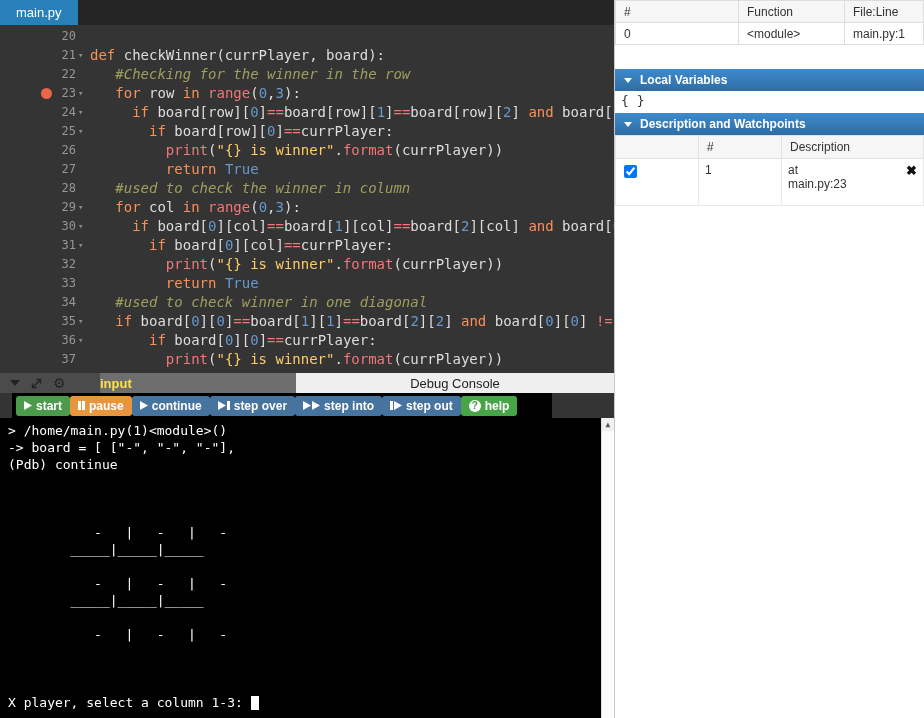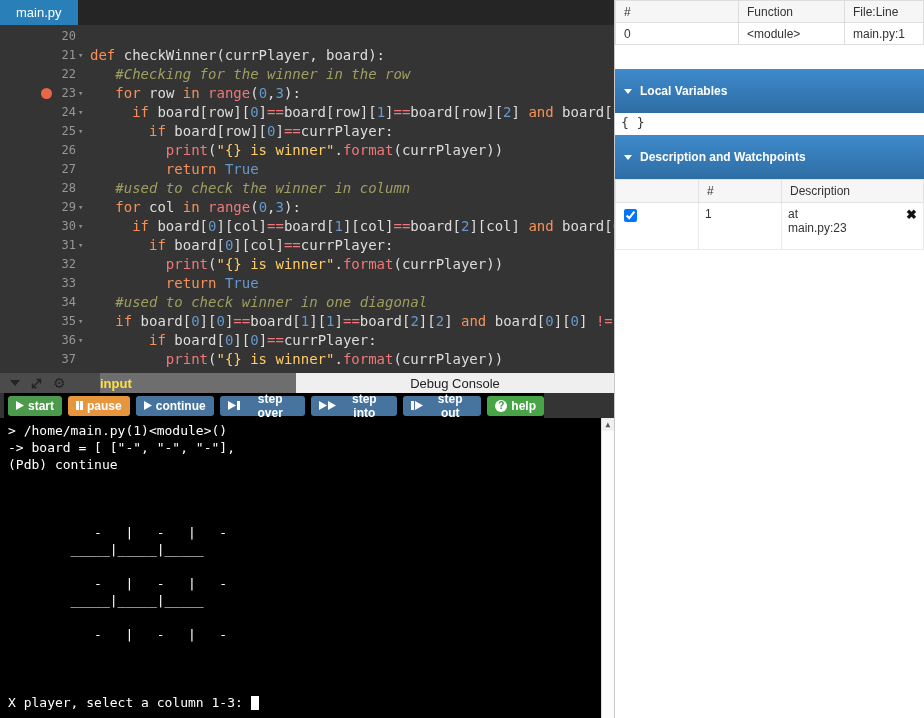--- a/index.html
+++ b/index.html
@@ -20,40 +20,40 @@
   .tk-k{color:#f99157}.tk-b{color:#f2777a}.tk-o{color:#f2777a}.tk-n{color:#6699cc}
   .tk-s{color:#ffcc66}.tk-c{color:#9f9f60;font-style:italic}.tk-t{color:#6699cc}.tk-d{color:#ddd}
 
   .consolebar{position:absolute;top:373px;left:0;width:614px;height:20px;background:#4b4b4b;display:flex;}
   .bar-icons{flex:0 0 100px;display:flex;align-items:center;gap:11px;padding-left:10px;box-sizing:border-box;}
   .tri-dark{width:0;height:0;border-left:5px solid transparent;border-right:5px solid transparent;border-top:6px solid #232323;}
   .gear{font-size:14px;color:#232323;line-height:1;}
   .tab-input{flex:0 0 196px;background:#6e6e6e;color:#fde047;font-size:13px;font-weight:bold;display:flex;align-items:center;justify-content:flex-start;}
   .tab-debug{flex:1;background:#efefef;color:#222;font-size:13px;display:flex;align-items:center;justify-content:center;}
 
-  .debugbtns{position:absolute;top:393px;left:4px;width:540px;height:25px;background:#000;display:flex;align-items:center;gap:6px;padding-left:4px;box-sizing:border-box;}
+  .debugbtns{position:absolute;top:393px;left:12px;width:540px;height:25px;background:#000;display:flex;align-items:center;gap:0;padding-left:4px;box-sizing:border-box;}
   .dbtn{height:20px;border:none;border-radius:3px;color:#fff;font-family:"Liberation Sans",sans-serif;font-size:12px;font-weight:bold;display:inline-flex;align-items:center;gap:4px;padding:0 8px;cursor:pointer;}
   .dicon{display:inline-flex;align-items:center;gap:1px;}
   .help-q{display:inline-block;width:12px;height:12px;border-radius:50%;background:#fff;color:#3f9b3f;font-size:10px;font-weight:bold;line-height:12px;text-align:center;}
 
   .console{position:absolute;top:418px;left:0;width:614px;height:300px;background:#000;overflow:hidden;
            font-family:"DejaVu Sans Mono",monospace;font-size:13px;line-height:17px;color:#fff;}
   #console-lines{padding:4px 0 0 8px;}
   .cline{height:17px;white-space:pre;}
   .cursor{display:inline-block;width:8px;height:14px;background:#fff;vertical-align:text-bottom;}
   .sb{position:absolute;top:0;right:0;width:13px;height:100%;background:#fcfcfc;border-left:1px solid #ddd;box-sizing:border-box;}
   .sb-up{height:13px;background:#f0f0f0;color:#555;font-size:8px;line-height:13px;text-align:center;}
 
   
   .right{position:absolute;top:0;left:614px;width:310px;height:718px;background:#fff;border-left:1px solid #c8c8c8;box-sizing:border-box;color:#333;}
   table{border-collapse:collapse;width:100%;table-layout:fixed;}
   .cs-table th,.cs-table td{border:1px solid #ddd;font-size:12px;text-align:left;padding:3px 8px;height:15px;font-weight:normal;overflow:hidden;}
   .cs-table th{background:#f6f6f6;}
   .gap{height:24px;}
-  .section-bar{height:22px;background:linear-gradient(#3e8acc,#2e6da4);color:#fff;display:flex;align-items:center;gap:8px;padding:11px 9px;font-size:12px;font-weight:bold;cursor:pointer;}
+  .section-bar{height:22px;background:linear-gradient(#3e8acc,#2e6da4);color:#fff;display:flex;align-items:center;gap:8px;padding:0 9px;font-size:12px;font-weight:bold;cursor:pointer;}
   .wtri{width:0;height:0;border-left:4px solid transparent;border-right:4px solid transparent;border-top:5px solid #fff;}
   .lv-value{height:18px;font-family:"DejaVu Sans Mono",monospace;font-size:13px;padding:2px 6px;}
   .bp-table th{background:#f6f6f6;border:1px solid #e2e2e2;font-size:12px;font-weight:normal;text-align:left;padding:4px 8px;}
   .bp-table td{border:1px solid #e9e9e9;border-top:none;font-size:12px;vertical-align:top;padding:4px 6px;height:38px;}
   .desc-cell{position:relative;}
   .desc{display:inline-block;width:70px;}
   .del{position:absolute;top:4px;right:6px;font-size:13px;color:#111;cursor:pointer;font-weight:bold;}
   .bp-table input{margin:2px 0 0 2px;}
 </style>
 </head>

